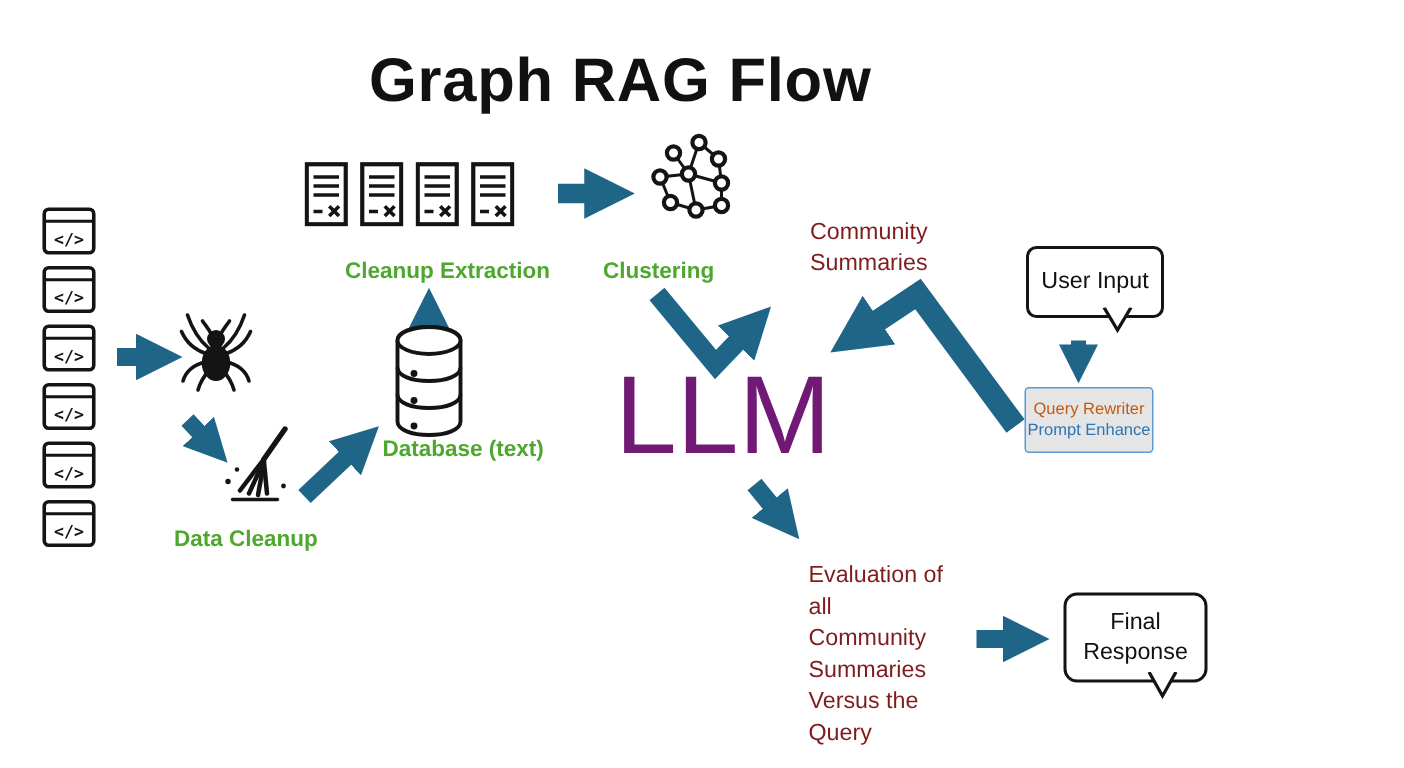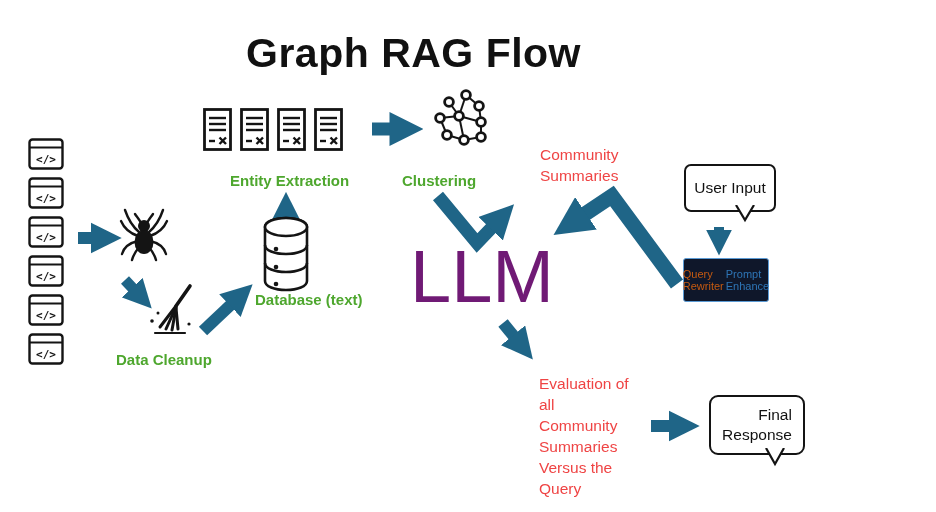--- a/index.html
+++ b/index.html
@@ -2,30 +2,30 @@
 <html><head>
 <meta charset="utf-8">
 <style>
   html,body{margin:0;padding:0;background:#ffffff;}
   #stage{position:relative;width:936px;height:512px;background:#fff;overflow:hidden;
          font-family:"Liberation Sans",sans-serif;color:#111;}
   .abs{position:absolute;}
   #title{left:0;top:30px;width:827px;text-align:center;font-size:41px;font-weight:bold;
          letter-spacing:.5px;color:#111;}
   .green{color:#4EA72E;font-weight:bold;font-size:15px;line-height:20px;}
-  .blue{color:#ef4444;font-size:15.5px;line-height:21px;font-weight:normal;}
+  .blue{color:#7f1d1d;font-size:15.5px;line-height:21px;font-weight:normal;}
   .pre{white-space:pre-line;}
   #llm{left:410px;top:240px;font-size:74px;line-height:74px;color:#701a75;}
   .callout{position:absolute;background:#fff;border:2.2px solid #141414;display:flex;
-           align-items:center;justify-content:center;text-align:right;font-size:15.5px;
+           align-items:center;justify-content:center;text-align:center;font-size:15.5px;
            line-height:20px;color:#111;}
   #user-input-box{left:684px;top:164px;width:88px;height:44px;border-radius:7px;}
   #final-response-box{left:709px;top:395px;width:92px;height:56px;border-radius:9px;}
-  #query-box{position:absolute;left:683px;top:258px;width:84px;height:42px;background:#0f172a;
-             border:1.6px solid #5B9BD5;border-radius:3px;display:flex;flex-direction:row;
+  #query-box{position:absolute;left:683px;top:258px;width:84px;height:42px;background:#e5e5e5;
+             border:1.6px solid #5B9BD5;border-radius:3px;display:flex;flex-direction:column;
              align-items:center;justify-content:center;gap:2px;}
   #query-box .l1{color:#C55A11;font-size:11px;}
   #query-box .l2{color:#2E75B6;font-size:11px;}
   svg{display:block;}
   .codeglyph{font-family:"DejaVu Sans Mono",monospace;font-weight:bold;}
 </style>
 </head>
 <body>
 
 <div id="stage">
@@ -150,21 +150,21 @@
     <path d="M16.5,29.5 L23,36 M23,29.5 L16.5,36" stroke="#141414" stroke-width="2.4"></path>
   </svg>
   <svg class="abs" style="left:314px;top:108px" width="29" height="43">
     <rect x="1.5" y="1.5" width="26" height="40" fill="#fff" stroke="#141414" stroke-width="2.8"></rect>
     <line x1="6" y1="10" x2="23" y2="10" stroke="#141414" stroke-width="2.4"></line>
     <line x1="6" y1="16" x2="23" y2="16" stroke="#141414" stroke-width="2.4"></line>
     <line x1="6" y1="22" x2="23" y2="22" stroke="#141414" stroke-width="2.4"></line>
     <line x1="6" y1="33" x2="12" y2="33" stroke="#141414" stroke-width="2.4"></line>
     <path d="M16.5,29.5 L23,36 M23,29.5 L16.5,36" stroke="#141414" stroke-width="2.4"></path>
   </svg>
-  <div class="abs green" style="left:230px;top:171px">Entity Extraction</div>
+  <div class="abs green" style="left:230px;top:171px">Cleanup Extraction</div>
 
   <svg class="abs" style="left:429px;top:88px" width="68" height="66">
     <g stroke="#141414" stroke-width="2">
       <line x1="20" y1="14" x2="30" y2="28"></line>
       <line x1="37" y1="7" x2="30" y2="28"></line>
       <line x1="37" y1="7" x2="50" y2="18"></line>
       <line x1="50" y1="18" x2="52" y2="34"></line>
       <line x1="30" y1="28" x2="52" y2="34"></line>
       <line x1="11" y1="30" x2="30" y2="28"></line>
       <line x1="11" y1="30" x2="18" y2="47"></line>

